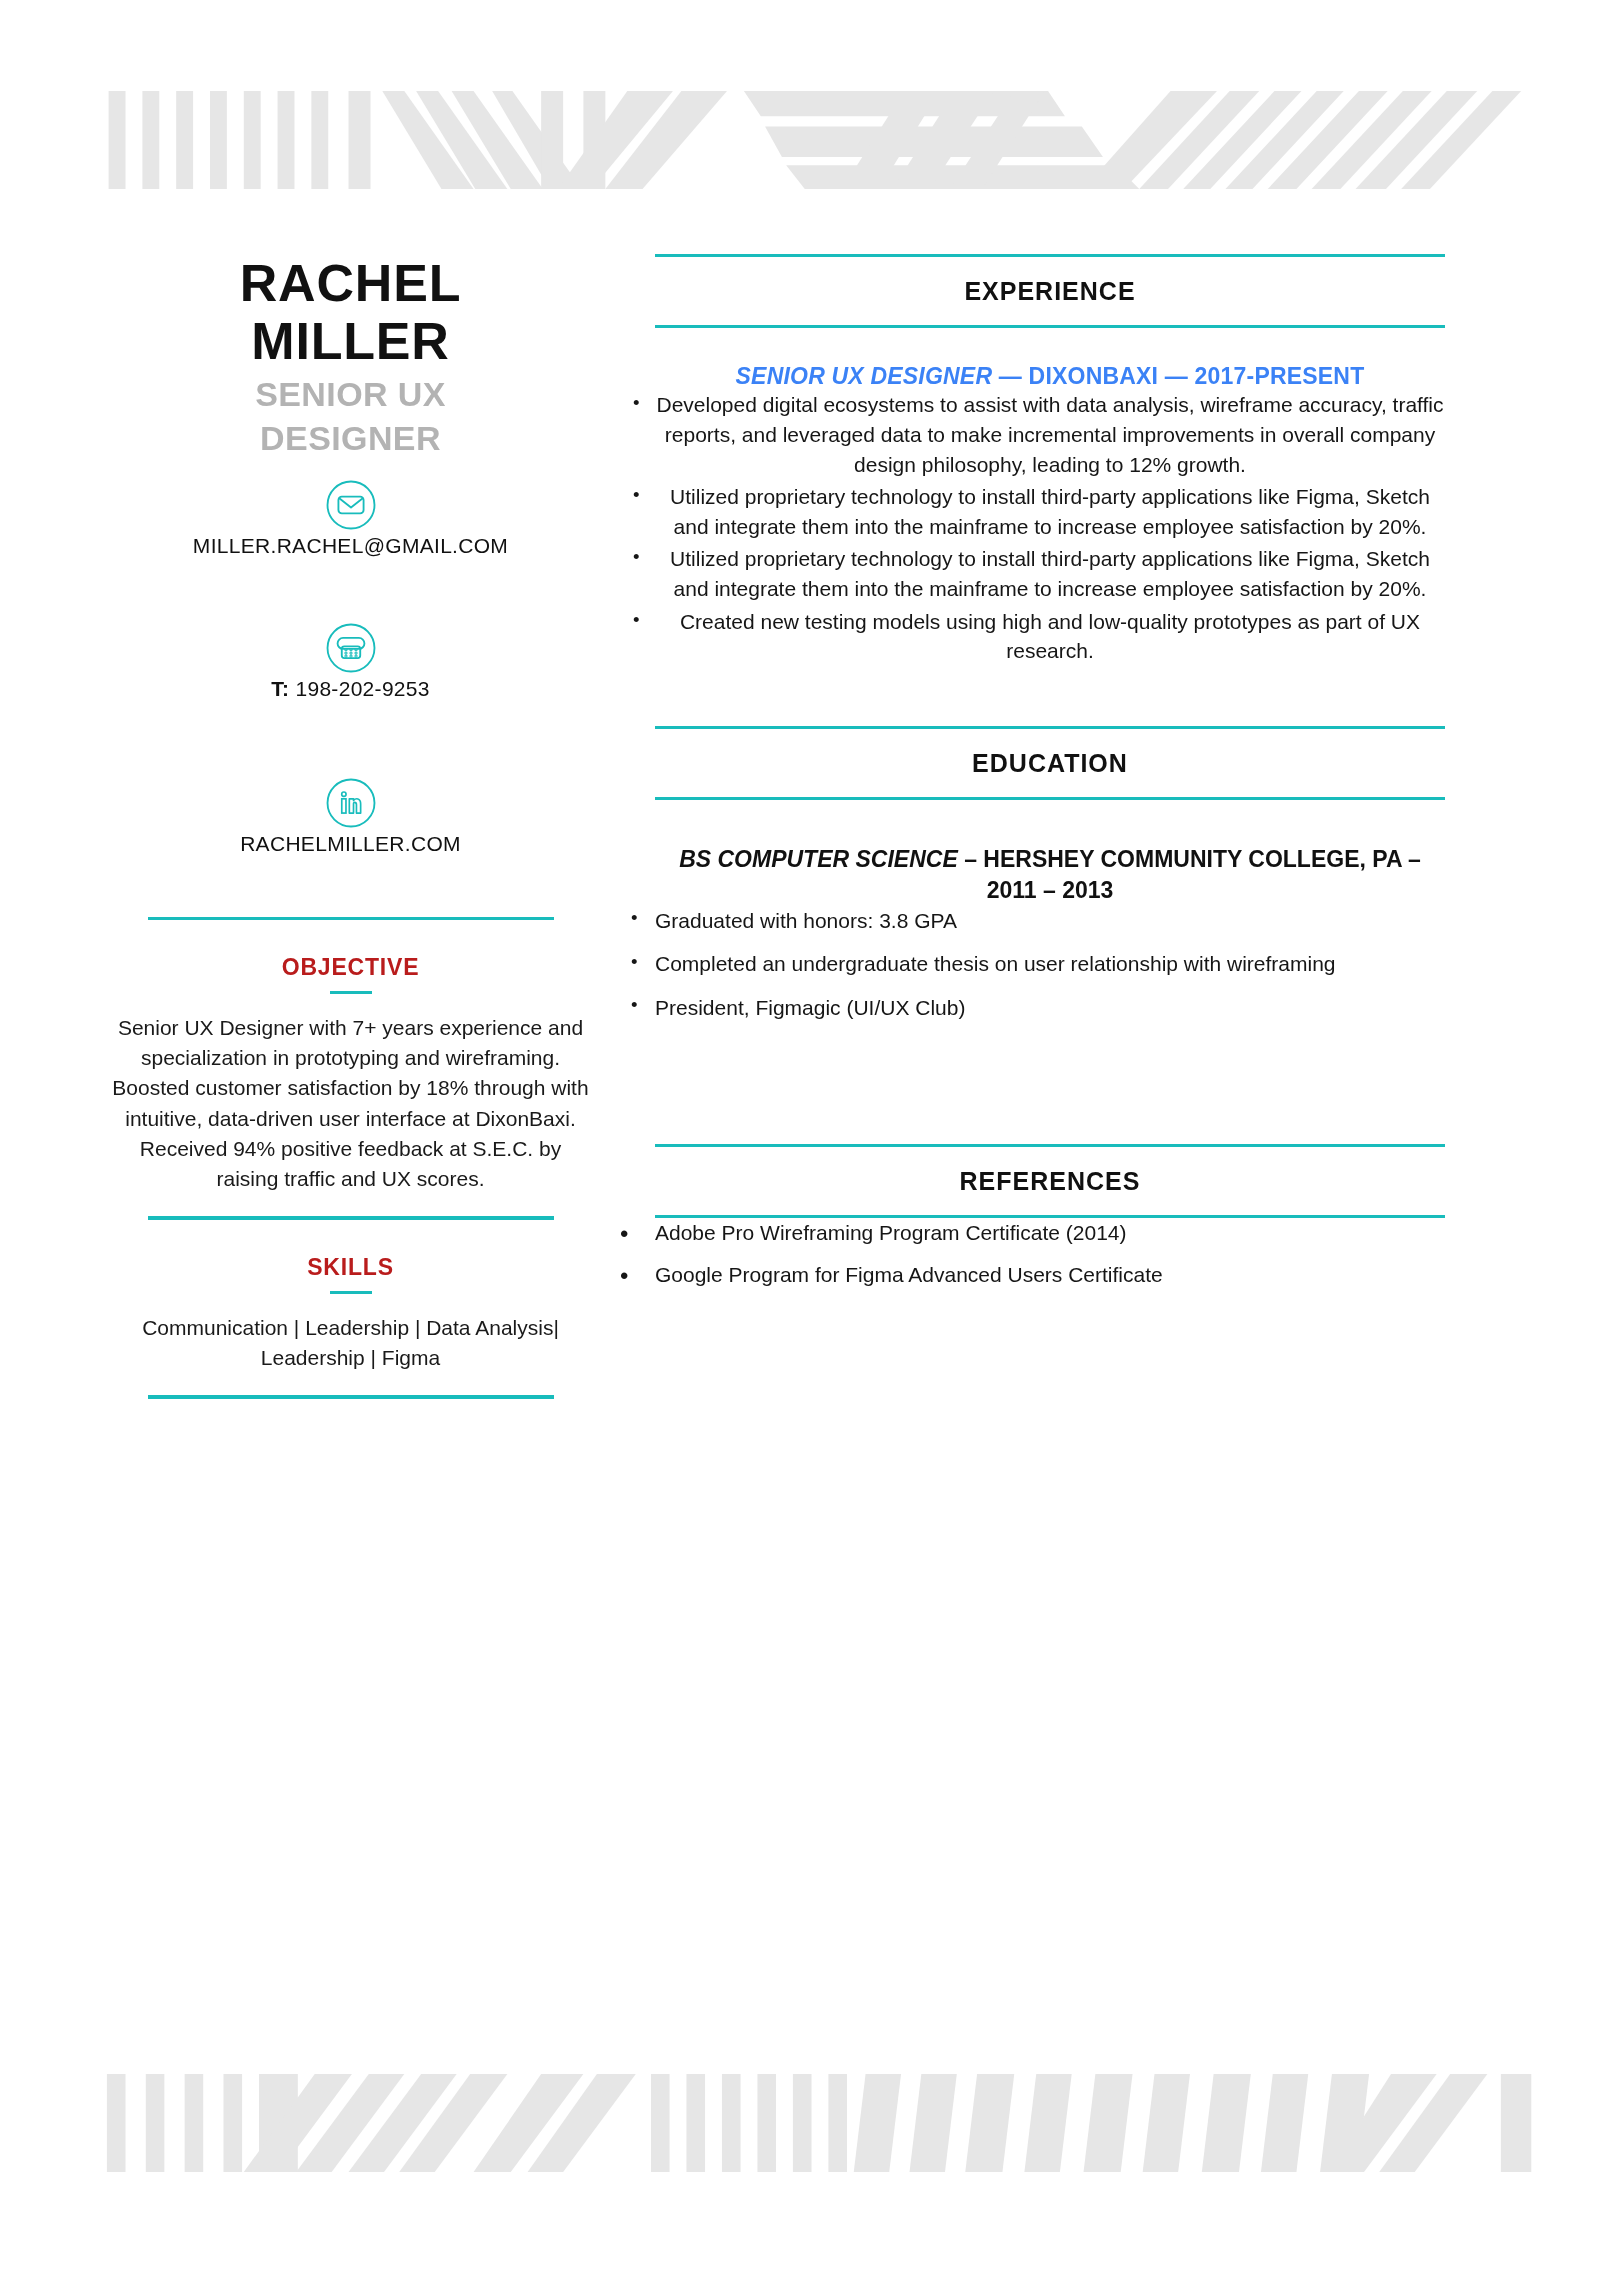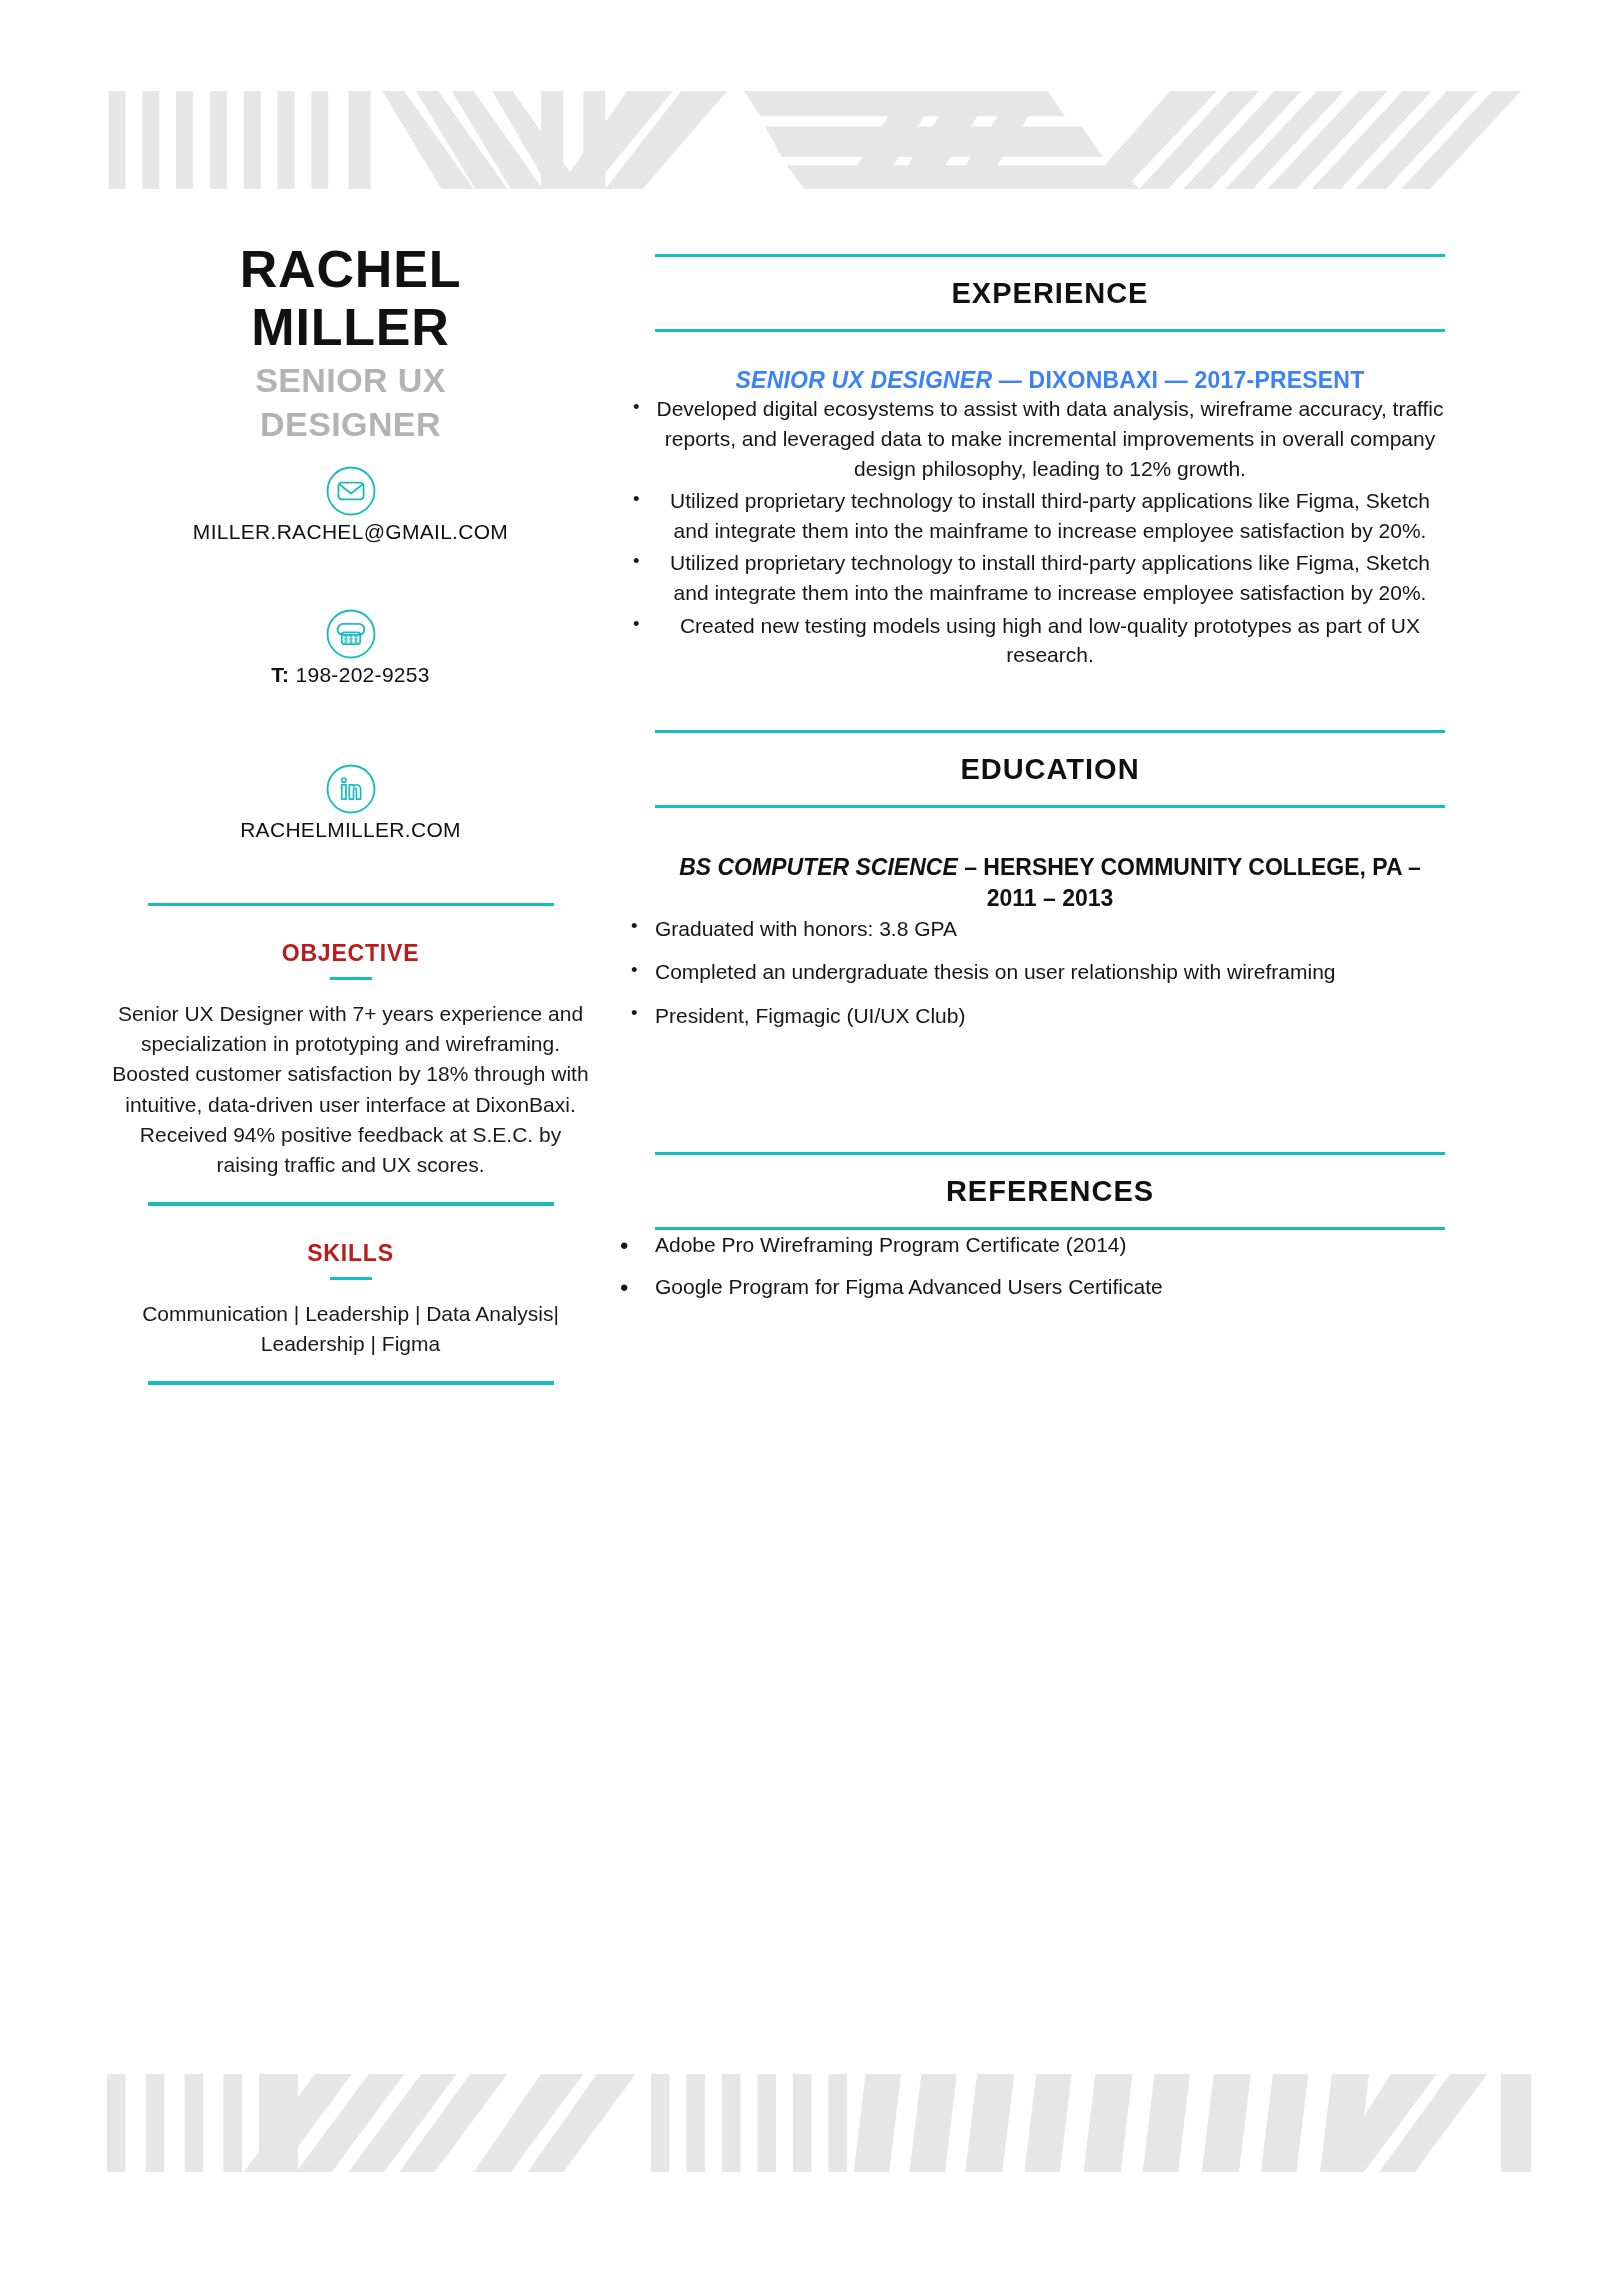--- a/index.html
+++ b/index.html
@@ -27,21 +27,21 @@
     overflow: hidden;
   }
   #band-top   { top: 91px;  height: 98px; }
   #band-bot   { top: 2074px; height: 98px; }
   .band svg { display: block; }
 
   
   .col-left {
     position: absolute;
     left: 101px;
-    top: 240px;
+    top: 254px;
     width: 499px;
     text-align: center;
   }
   .col-right {
     position: absolute;
     left: 655px;
     top: 254px;
     width: 790px;
   }
 
@@ -116,21 +116,21 @@
     line-height: 1.44;
     color: #1a1a1a;
     margin-top: 18.6px;
     padding: 0 8.5px;
   }
 
   
   .sec-head-right {
     font-family: "Liberation Sans", sans-serif;
     font-weight: bold;
-    font-size: 29px;
+    font-size: 25px;
     letter-spacing: 1px;
     color: #111111;
     text-align: center;
     padding: 20px 0 18.6px 0;
   }
   .job-title {
     font-family: "Liberation Sans", sans-serif;
     font-weight: bold;
     font-style: italic;
     font-size: 23px;

